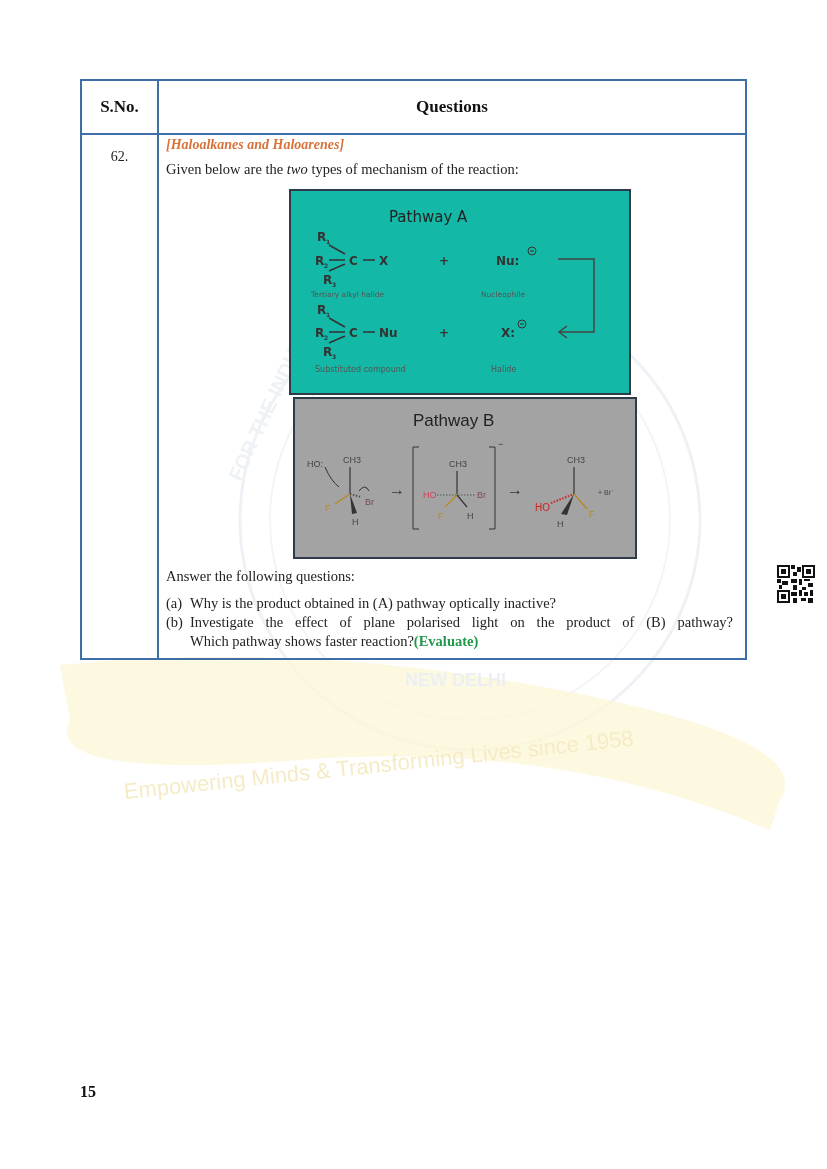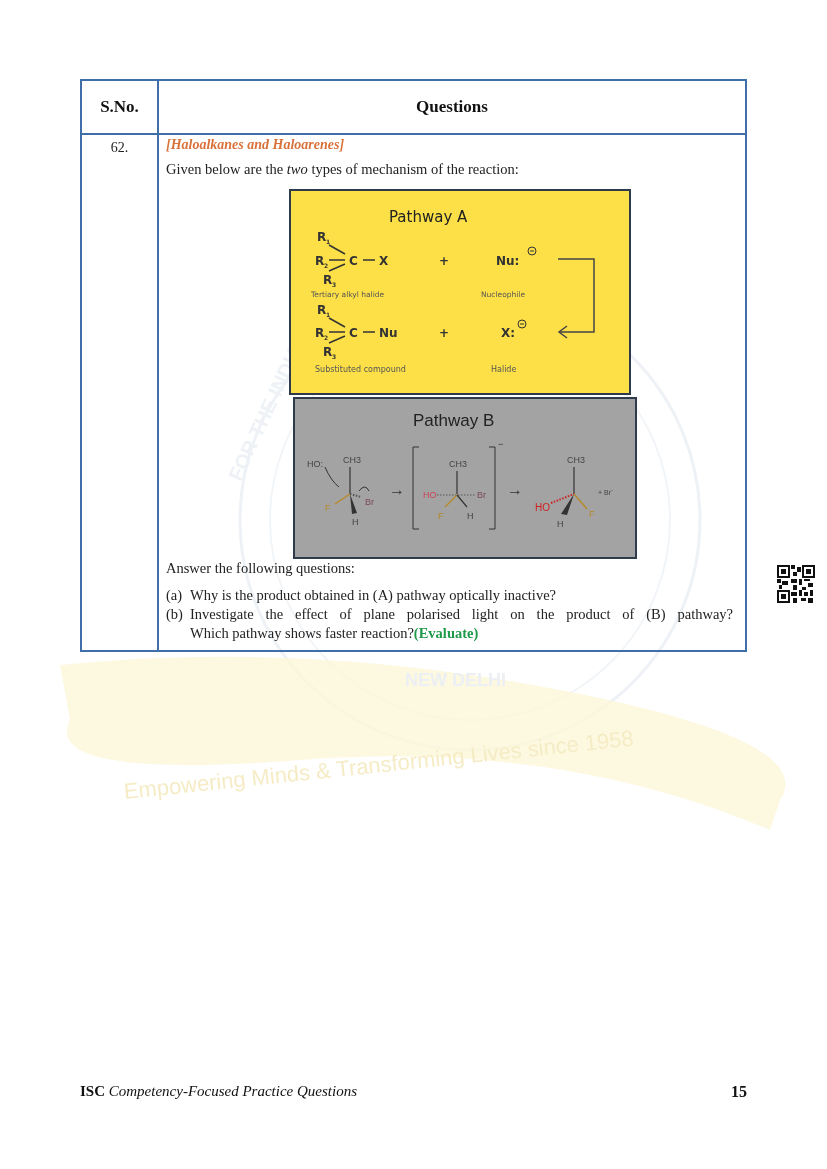--- a/index.html
+++ b/index.html
@@ -5,31 +5,31 @@
   * { box-sizing: border-box; margin: 0; padding: 0; }
   html, body { width: 827px; height: 1169px; background: #ffffff; overflow: hidden; }
   body { position: relative; font-family: "Liberation Serif", "DejaVu Serif", serif; color: #222; }
 
   .watermark { position: absolute; left: 0; top: 0; width: 827px; height: 1169px; pointer-events: none; z-index: 0; }
 
   .qtable { position: absolute; left: 80px; top: 79px; width: 667px; border-collapse: collapse; z-index: 1; }
   .qtable td, .qtable th { border: 2px solid #3f6fa8; vertical-align: top; }
   .qtable th { height: 54px; font-size: 17px; font-weight: bold; text-align: center; vertical-align: middle; color: #111; }
   .col-sno { width: 77px; }
-  .sno-cell { text-align: center; font-size: 14px; padding-top: 5px; color: #222; font-family: Liberation Serif, serif; }
+  .sno-cell { text-align: center; font-size: 14px; padding-top: 14px; color: #222; font-family: Liberation Serif, serif; }
   .q-cell { padding: 0 12px 8px 7px; font-size: 14.5px; line-height: 1.3; }
 
   .topic { color: #d9723a; font-style: italic; font-weight: bold; font-size: 14px; margin-top: 1px; }
   .intro { margin-top: 6px; }
 
-  .fig-a { margin: 10px 0 0 123px; width: 342px; height: 206px; border: 2px solid #2f3a4a; position: relative; background: #fde047; }
+  .fig-a { margin: 10px 0 0 123px; width: 342px; height: 206px; border: 2px solid #2f3a4a; position: relative; background: #14b8a6; }
   .fig-b { margin: 2px 0 0 127px; width: 344px; height: 162px; border: 2px solid #2f3a4a; position: relative; background: #a3a3a3; }
   .fig-a svg, .fig-b svg { position: absolute; left: 0; top: 0; }
 
-  .answer-head { margin-top: 0; }
+  .answer-head { margin-top: 8px; }
   .qlist { margin-top: 8px; }
   .qitem { display: flex; }
   .qitem .lbl { width: 24px; flex: none; }
   .qitem .txt { flex: 1; }
   .b-text { text-align: justify; text-align-last: justify; }
   .last-line { display: flex; justify-content: flex-start; padding-left: 24px; }
   .evaluate { color: #1f9a4a; font-weight: bold; }
 
   .qr { position: absolute; left: 777px; top: 565px; width: 38px; height: 38px; z-index: 1; }
 
@@ -204,15 +204,14 @@
       <rect x="12" y="14" width="2" height="3"></rect>
       <rect x="15" y="15" width="2" height="2"></rect>
     <rect x="18" y="14" width="2" height="3"></rect>
       <rect x="9" y="18" width="2" height="3"></rect>
       <rect x="13" y="18" width="3" height="2"></rect>
       <rect x="17" y="18" width="3" height="3"></rect>
   </g>
 </svg>
 
 <div class="footer">
-  <span><span class="isc">ISC</span><span class="ftitle"> Competency-Focused Practice Questions</span></span>
   <span class="pg">15</span>
 </div>
 
 </body></html>

